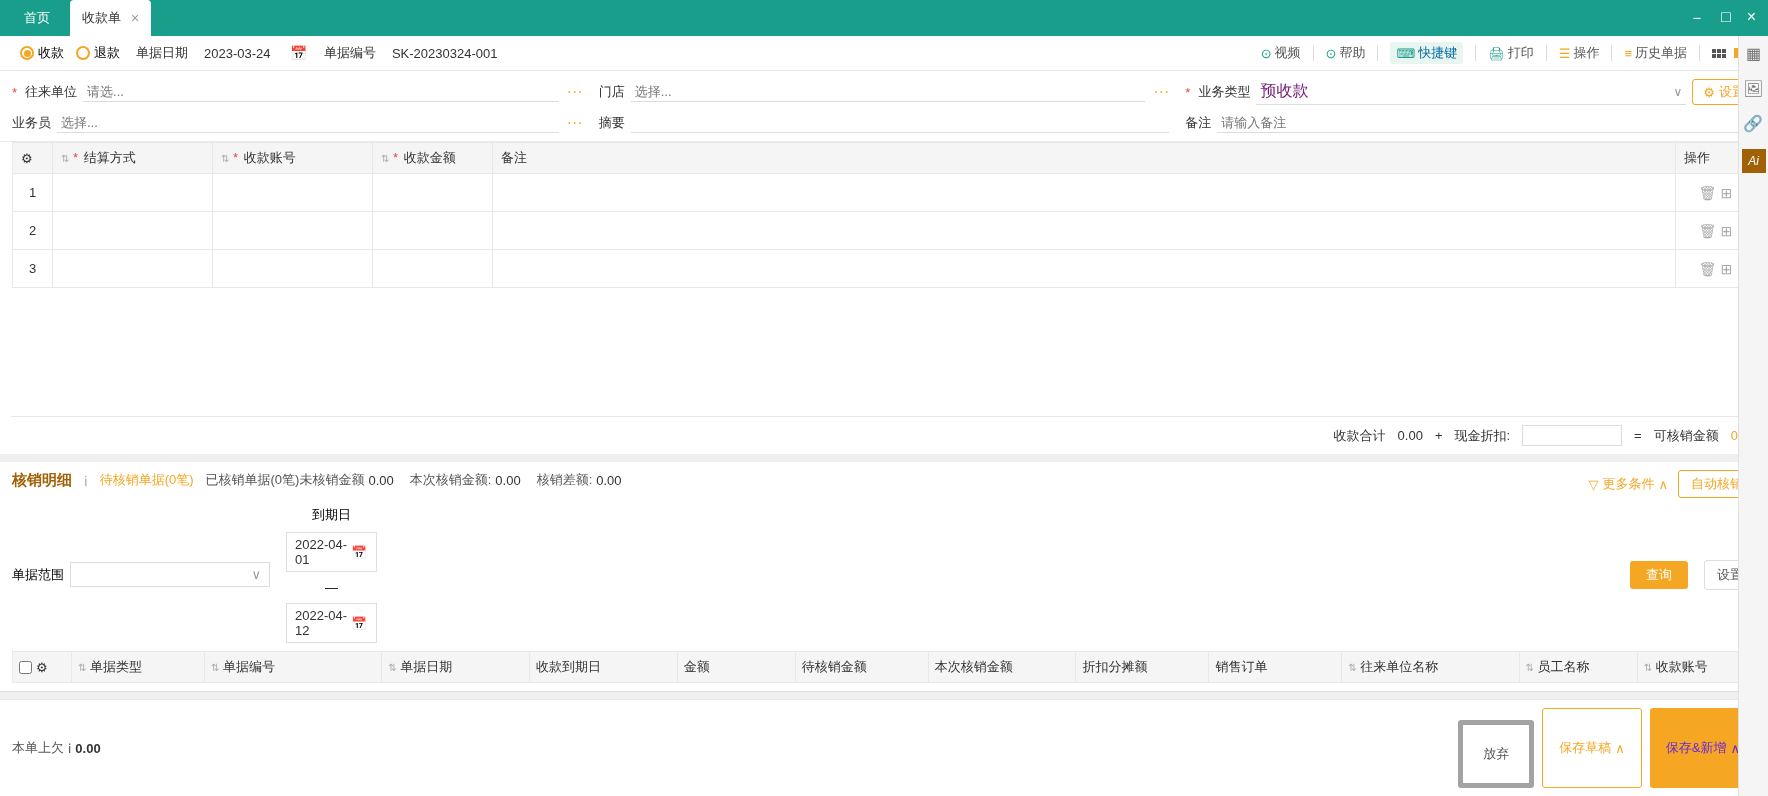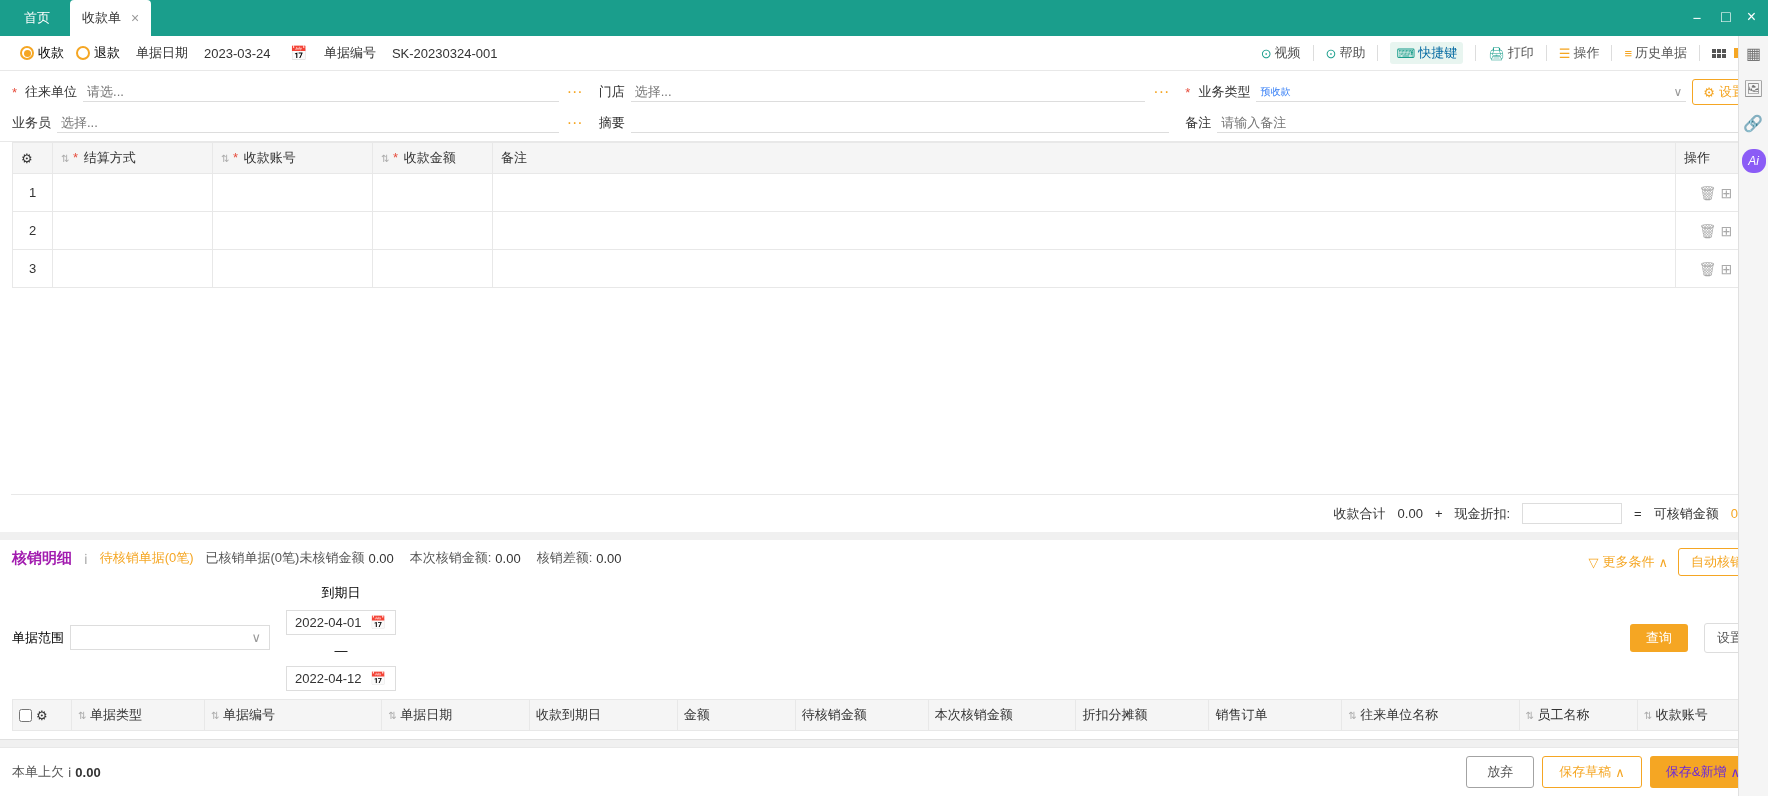--- a/index.html
+++ b/index.html
@@ -182,22 +182,22 @@
       align-items: center;
       border-bottom: 1px solid #ddd;
       flex: 1;
       padding: 2px 4px;
     }
     .select-input {
       flex: 1;
       border: none;
       outline: none;
       background: transparent;
-      color: #3b82f6;
-      font-size: 10px;
+      color: #701a75;
+      font-size: 16px;
     }
     .select-arrow { color: #999; font-size: 12px; }
     .settings-btn {
       border: 1px solid #f5a623;
       color: #f5a623;
       padding: 3px 10px;
       border-radius: 3px;
       cursor: pointer;
       white-space: nowrap;
       display: flex;
@@ -275,21 +275,21 @@
     }
     .verify-header {
       display: flex;
       align-items: center;
       gap: 12px;
       margin-bottom: 8px;
     }
     .verify-title {
       font-size: 15px;
       font-weight: 600;
-      color: #a21caf;
+      color: #a16207;
     }
     .verify-info-icon {
       color: #aaa;
       font-size: 14px;
       cursor: pointer;
     }
     .tab-link {
       color: #f5a623;
       cursor: pointer;
       font-size: 13px;
@@ -356,21 +356,21 @@
     .filter-select-arrow { color: #999; }
     .filter-date-range {
       display: flex;
       align-items: center;
       gap: 8px;
       flex-direction: column;
     }
     .date-input {
       border: 1px solid #ddd;
       padding: 4px 8px;
-      width: 110px;
+      width: 91px;
       color: #333;
       display: flex;
       align-items: center;
       gap: 4px;
     }
     .date-text { flex: 1; }
     .query-btn {
       background: #f5a623;
       color: #fff;
       border: none;
@@ -424,27 +424,28 @@
       color: #555;
       font-size: 13px;
     }
     .footer-value { font-weight: 600; color: #333; }
     .footer-actions {
       margin-left: auto;
       display: flex;
       gap: 8px;
     }
     .btn-abandon {
-      border: 1px solid #a3a3a3;
+      border: 5px solid #a3a3a3;
       background: #fff;
       color: #555;
-      padding: 6px 20px;
+      padding: 20px 20px;
       border-radius: 3px;
       cursor: pointer;
       font-size: 13px;
+      margin-top: 12px;
     }
     .btn-draft {
       border: 1px solid #f5a623;
       background: #fff;
       color: #f5a623;
       padding: 6px 16px;
       border-radius: 3px;
       cursor: pointer;
       font-size: 13px;
       display: flex;
@@ -480,27 +481,27 @@
       gap: 16px;
     }
     .sidebar-icon {
       color: #777;
       font-size: 16px;
       cursor: pointer;
       writing-mode: horizontal-tb;
     }
     .sidebar-icon-active {
       color: #fff;
-      background: #8b5cf6;
+      background: #a16207;
       width: 24px;
       height: 24px;
       display: flex;
       align-items: center;
       justify-content: center;
-      border-radius: 11px;
+      border-radius: 0;
       cursor: pointer;
       font-size: 14px;
     }
 
     .verify-header-row {
       display: flex;
       align-items: center;
       width: 100%;
     }
 

